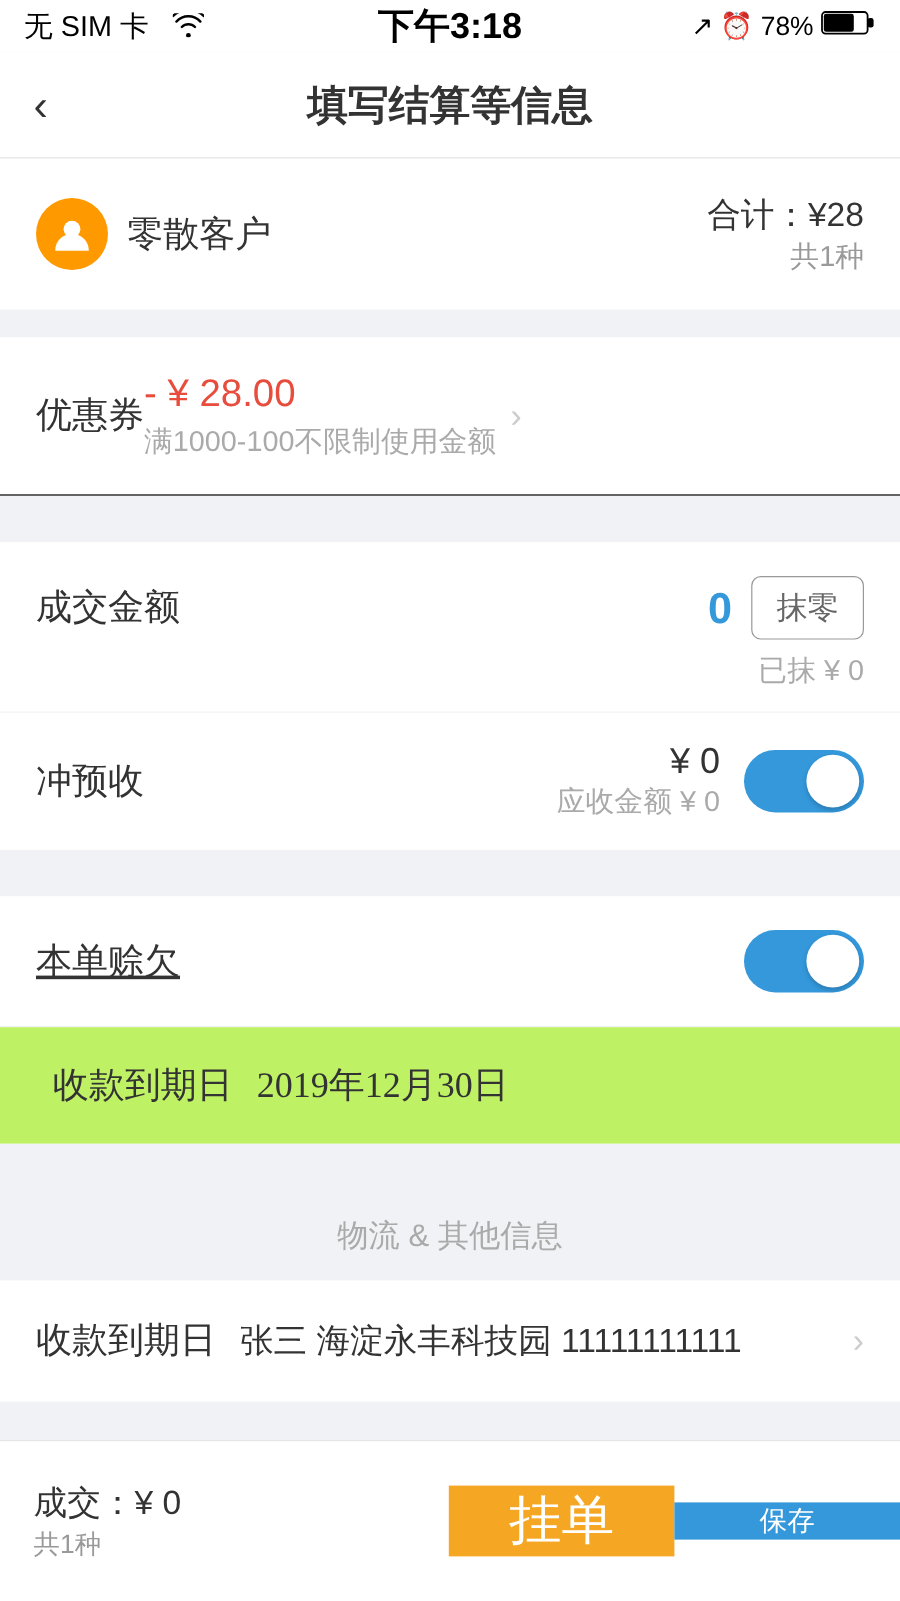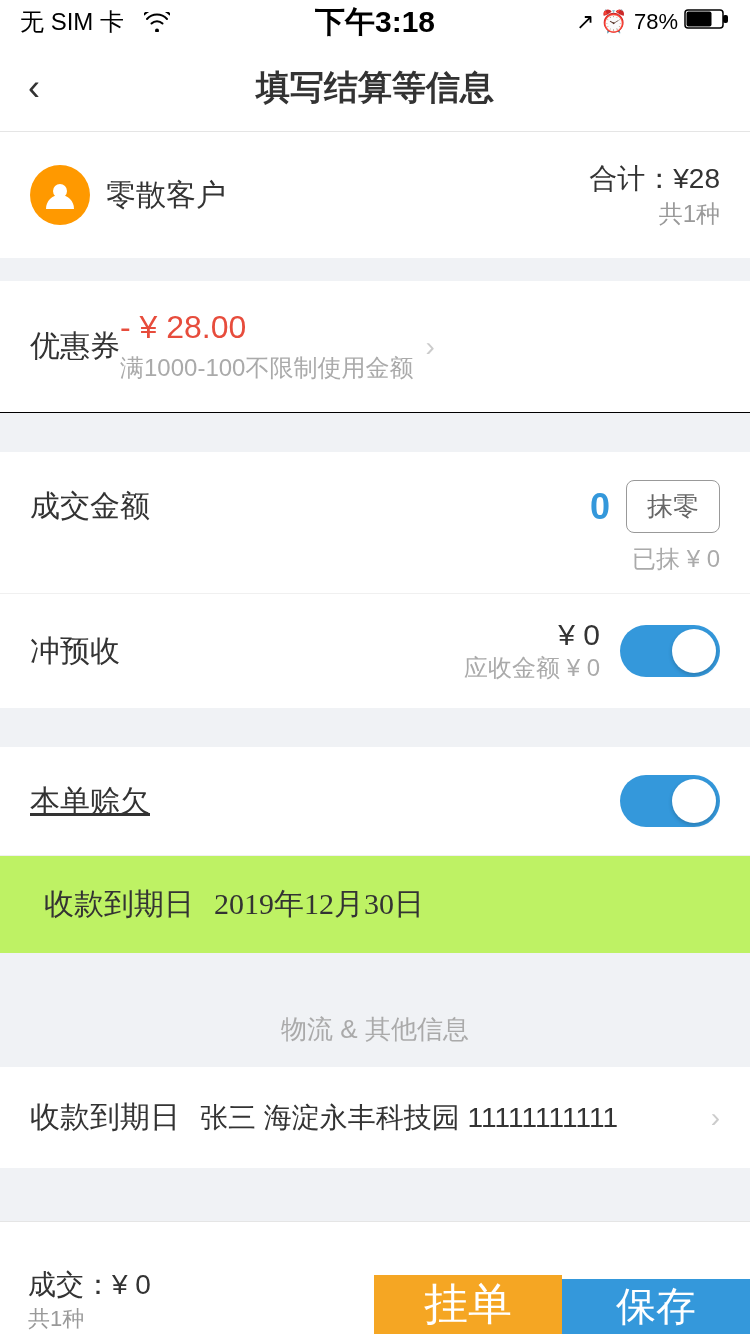--- a/index.html
+++ b/index.html
@@ -281,23 +281,23 @@
       height: 200px;
       background: #f0f2f5;
     }
 
     
     .footer {
       position: fixed;
       bottom: 0;
       left: 0;
       width: 750px;
-      height: 113px;
-      display: flex;
-      align-items: flex-end;
+      height: 134px;
+      display: flex;
+      align-items: center;
       background: #fff;
       border-top: 1px solid #e5e5e5;
     }
     .footer-info {
       flex: 1;
       display: flex;
       flex-direction: column;
       justify-content: center;
       padding: 0 28px;
     }
@@ -316,21 +316,21 @@
       font-size: 44px;
       display: flex;
       align-items: center;
       justify-content: center;
       cursor: pointer;
     }
     .footer-btn-save {
       width: 188px;
       background: #3498db;
       color: #fff;
-      font-size: 40px;
+      font-size: 23px;
       display: flex;
       align-items: center;
       justify-content: center;
       cursor: pointer;
     }
   </style>
 </head>
 <body>
 
 <div class="status-bar">

